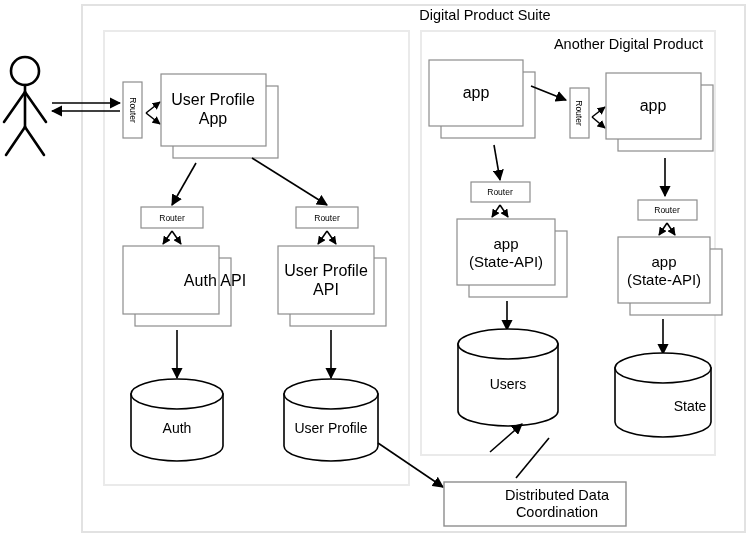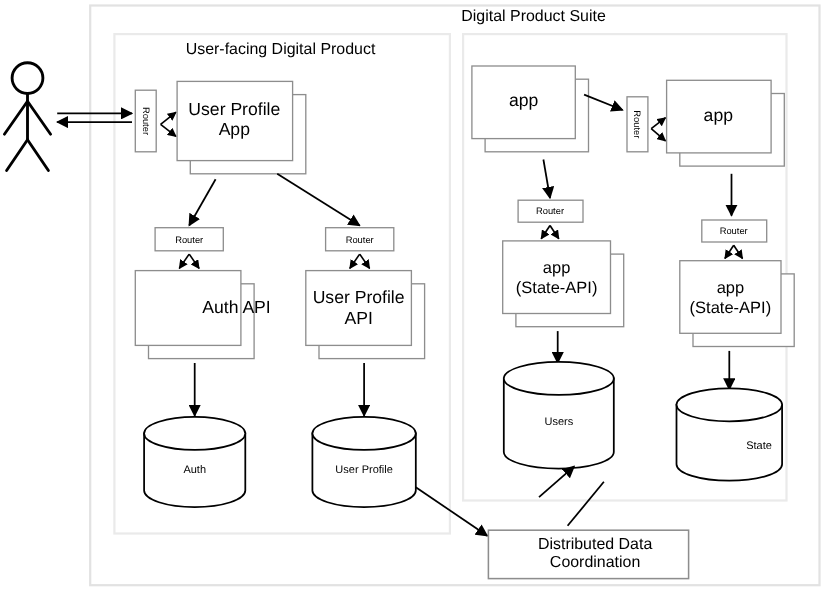--- a/index.html
+++ b/index.html
@@ -30,21 +30,21 @@
     pointer-events: none;
   }
   .lbl-center {
     text-align: center;
     transform: translate(-50%, -50%);
   }
   .t-suite   { font-size: 14.5px; }
   .t-group   { font-size: 14.5px; }
   .t-node    { font-size: 16px; }
   .t-node-sm { font-size: 15px; }
-  .t-db      { font-size: 10px; }
+  .t-db      { font-size: 14px; }
   .t-router  { font-size: 8.5px; }
   .t-coord   { font-size: 14.5px; }
   .rot90 {
     transform: translate(-50%, -50%) rotate(90deg);
     transform-origin: center center;
   }
 </style>
 </head>
 <body>
 
@@ -246,22 +246,22 @@
       <line x1="516" y1="478" x2="549" y2="438" stroke="#000000" stroke-width="1.6"></line>
     </g>
 
     <g>
       <rect x="444" y="482" width="182" height="44" fill="#ffffff" stroke="#8d8d8d" stroke-width="1.4"></rect>
     </g>
   </svg>
 
   <div class="lbl lbl-center t-suite" style="left:485px; top:16px;">Digital Product Suite</div>
 
-  <div class="lbl lbl-center t-group" style="left:255px; top:46px;">User-facing Digital Product</div>
-
+
+  <div class="lbl t-group" style="right:47px; top:36px;">Another Digital Product</div>
 
   <div class="lbl rot90 t-router" style="left:133px; top:110px;">Router</div>
 
   <div class="lbl lbl-center t-router" style="left:172px; top:218px;">Router</div>
 
   <div class="lbl lbl-center t-router" style="left:327px; top:218px;">Router</div>
 
   <div class="lbl rot90 t-router" style="left:579px; top:113px;">Router</div>
 
   <div class="lbl lbl-center t-router" style="left:500px; top:192px;">Router</div>
@@ -287,16 +287,16 @@
 (State-API)</div>
 
   <div class="lbl lbl-center t-db" style="left:177px; top:428px;">Auth</div>
 
   <div class="lbl lbl-center t-db" style="left:331px; top:428px;">User Profile</div>
 
   <div class="lbl lbl-center t-db" style="left:508px; top:384px;">Users</div>
 
   <div class="lbl lbl-center t-db" style="left:663px; top:406px;margin-left:27px;">State</div>
 
-  <div class="lbl lbl-center t-coord" style="left:541px; top:504px;">Distributed Data
+  <div class="lbl lbl-center t-coord" style="left:557px; top:504px;">Distributed Data
 Coordination</div>
 
 </div>
 
 </body></html>

